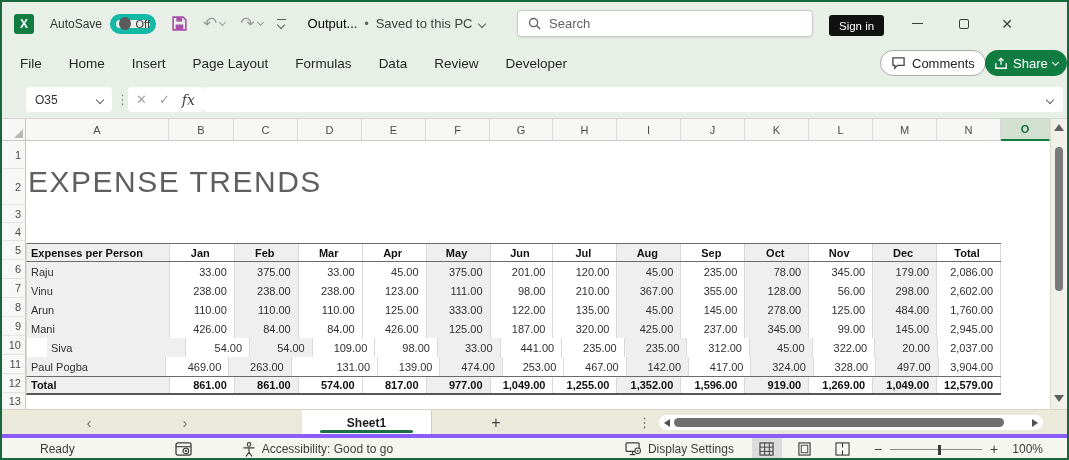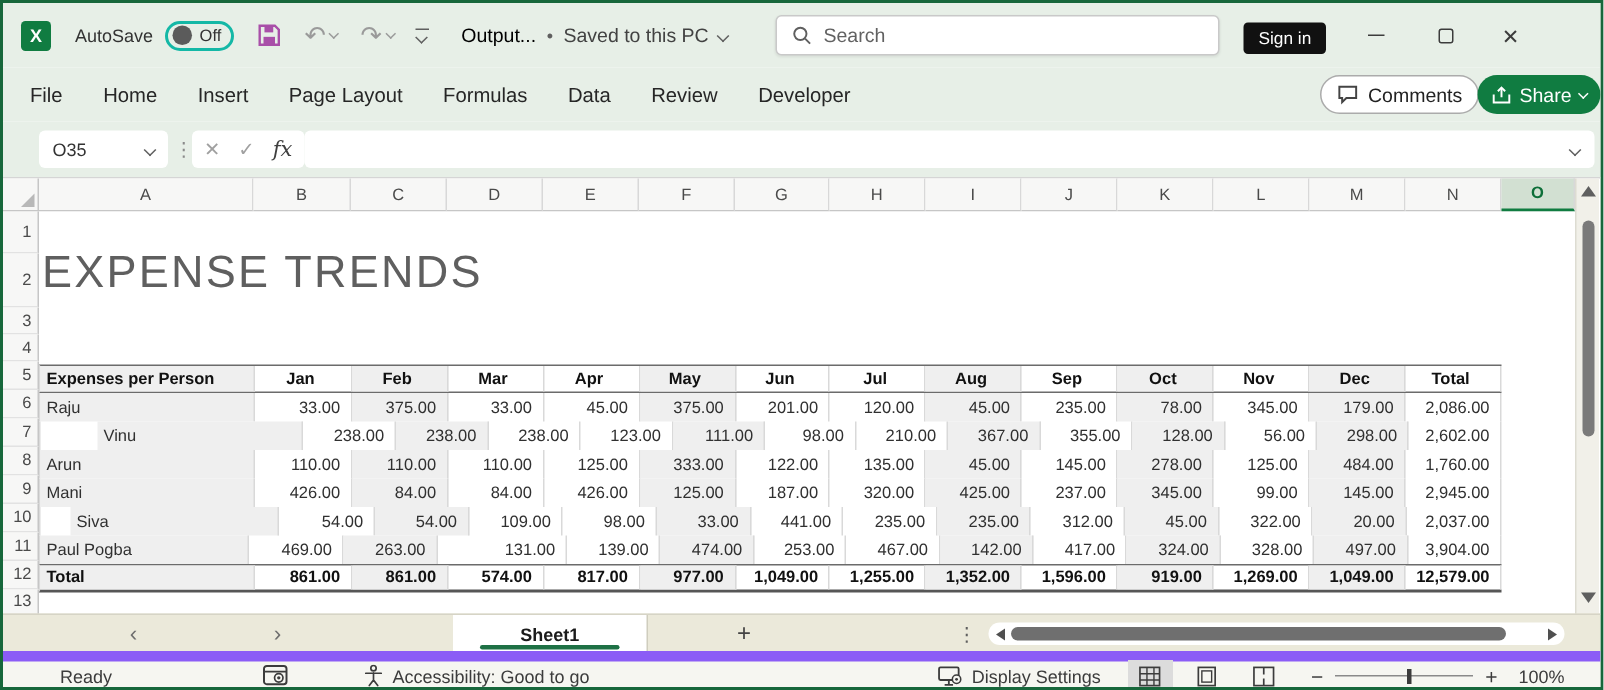--- a/index.html
+++ b/index.html
@@ -7,21 +7,21 @@
   body { font-family:"Liberation Sans", sans-serif; }
   .window{
     position:relative; width:1069px; height:460px; background:#fff;
     border:2px solid #17673B; overflow:hidden;
   }
   
   .titlebar{ position:absolute; left:0; top:0; width:100%; height:43px; background:#E7EFE7; display:flex; align-items:center; }
   .xl-logo{ width:20px; height:20px; margin-left:12px; background:#107C41; border-radius:3px; color:#fff; font-weight:bold; font-size:12px; display:flex; align-items:center; justify-content:center; }
   .autosave{ display:flex; align-items:center; margin-left:16px; }
   .autosave-label{ font-size:12px; color:#333; margin-right:8px; }
-  .toggle{ width:46px; height:20px; border:2px solid #14b8a6; border-radius:10px; display:flex; align-items:center; background:#E7EFE7; cursor:pointer; }
+  .toggle{ width:46px; height:20px; border:6px solid #14b8a6; border-radius:10px; display:flex; align-items:center; background:#E7EFE7; cursor:pointer; }
   .toggle-knob{ width:13px; height:13px; border-radius:50%; background:#5b5b5b; margin-left:3px; }
   .toggle-text{ font-size:11px; color:#333; margin-left:5px; }
   .tb-icon{ margin-left:15px; display:flex; align-items:center; color:#8a8a8a; }
   .glyph-btn{ font-size:17px; color:#9a9a9a; line-height:1; }
   .mini-chev{ width:5px; height:5px; border-right:1.3px solid #9a9a9a; border-bottom:1.3px solid #9a9a9a; transform:rotate(45deg); margin-left:3px; margin-top:-2px; }
   .qat{ margin-left:14px; display:flex; flex-direction:column; align-items:center; }
   .qat-line{ width:9px; border-top:1.4px solid #5f5f5f; margin-bottom:2px; }
   .chev{ width:6px; height:6px; border-right:1.4px solid #5f5f5f; border-bottom:1.4px solid #5f5f5f; transform:rotate(45deg); }
   .doc-group{ display:flex; align-items:center; margin-left:22px; }
   .doc-name{ font-size:13px; color:#000000; }
@@ -86,21 +86,21 @@
   .tab-prev{ left:76px; } .tab-next{ left:172px; }
   .sheet-tab{ position:absolute; left:300px; top:0; width:130px; height:25px; background:#fff; border-right:1px solid #CFCDBE; display:flex; align-items:center; justify-content:center; font-size:12px; font-weight:bold; color:#1a1a1a; cursor:pointer; }
   .sheet-tab-underline{ position:absolute; left:18px; right:18px; bottom:2px; height:3px; background:#1E7145; border-radius:2px; }
   .add-sheet{ position:absolute; left:482px; top:0; width:24px; height:25px; display:flex; align-items:center; justify-content:center; font-size:16px; color:#444; cursor:pointer; }
   .tab-dots{ position:absolute; left:636px; top:0; height:25px; display:flex; align-items:center; font-size:13px; color:#5f5f5f; cursor:grab; }
   .hscroll{ position:absolute; left:657px; top:5px; width:384px; height:15px; background:#fff; border-radius:8px; display:flex; align-items:center; }
   .hs-left{ margin-left:5px; width:0; height:0; border-top:4.5px solid transparent; border-bottom:4.5px solid transparent; border-right:6px solid #4f4f4f; cursor:pointer; }
   .hs-thumb{ margin-left:4px; width:330px; height:9px; background:#6f6f6f; border-radius:5px; cursor:grab; }
   .hs-right{ position:absolute; right:5px; width:0; height:0; border-top:4.5px solid transparent; border-bottom:4.5px solid transparent; border-left:6px solid #4f4f4f; cursor:pointer; }
   
-  .statusbar{ position:absolute; left:0; top:432px; width:100%; height:26px; background:#F6F6F1; border-top:7px solid #8b5cf6; display:flex; align-items:center; }
+  .statusbar{ position:absolute; left:0; top:432px; width:100%; height:26px; background:#F6F6F1; border-top:4px solid #8b5cf6; display:flex; align-items:center; }
   .sb-ready{ margin-left:38px; font-size:12px; color:#3c3c3c; }
   .sb-macro{ margin-left:100px; display:flex; align-items:center; cursor:pointer; }
   .sb-acc{ margin-left:50px; display:flex; align-items:center; gap:6px; cursor:pointer; }
   .sb-acc-text{ font-size:12px; color:#3c3c3c; }
   .sb-right{ position:absolute; right:0; top:0; height:100%; display:flex; align-items:center; }
   .sb-display{ display:flex; align-items:center; gap:6px; font-size:12px; color:#3c3c3c; cursor:pointer; }
   .view-group{ display:flex; align-items:center; margin-left:18px; gap:8px; }
   .view-btn{ width:30px; height:22px; display:flex; align-items:center; justify-content:center; cursor:pointer; }
   .view-btn.active{ background:#DCDCDC; }
   .zoom-out{ margin-left:16px; font-size:14px; color:#3c3c3c; cursor:pointer; }
@@ -277,21 +277,21 @@
             <div class="t-cell" style="width: 63px;">201.00</div>
             <div class="t-cell" style="width: 64px;">120.00</div>
             <div class="t-cell band" style="width: 64px;">45.00</div>
             <div class="t-cell" style="width: 64px;">235.00</div>
             <div class="t-cell band" style="width: 64px;">78.00</div>
             <div class="t-cell" style="width: 64px;">345.00</div>
             <div class="t-cell band" style="width: 64px;">179.00</div>
             <div class="t-cell" style="width: 64px;">2,086.00</div>
           </div>
           <div class="t-row tdata">
-            <div class="t-cell band left" style="width: 143px; margin-left: 38px;">Vinu</div>
+            <div class="t-cell band left" style="width: 143px;">Vinu</div>
             <div class="t-cell" style="width: 65px;">238.00</div>
             <div class="t-cell band" style="width: 64px;">238.00</div>
             <div class="t-cell" style="width: 64px;">238.00</div>
             <div class="t-cell" style="width: 64px;">123.00</div>
             <div class="t-cell band" style="width: 64px;">111.00</div>
             <div class="t-cell" style="width: 63px;">98.00</div>
             <div class="t-cell" style="width: 64px;">210.00</div>
             <div class="t-cell band" style="width: 64px;">367.00</div>
             <div class="t-cell" style="width: 64px;">355.00</div>
             <div class="t-cell band" style="width: 64px;">128.00</div>

